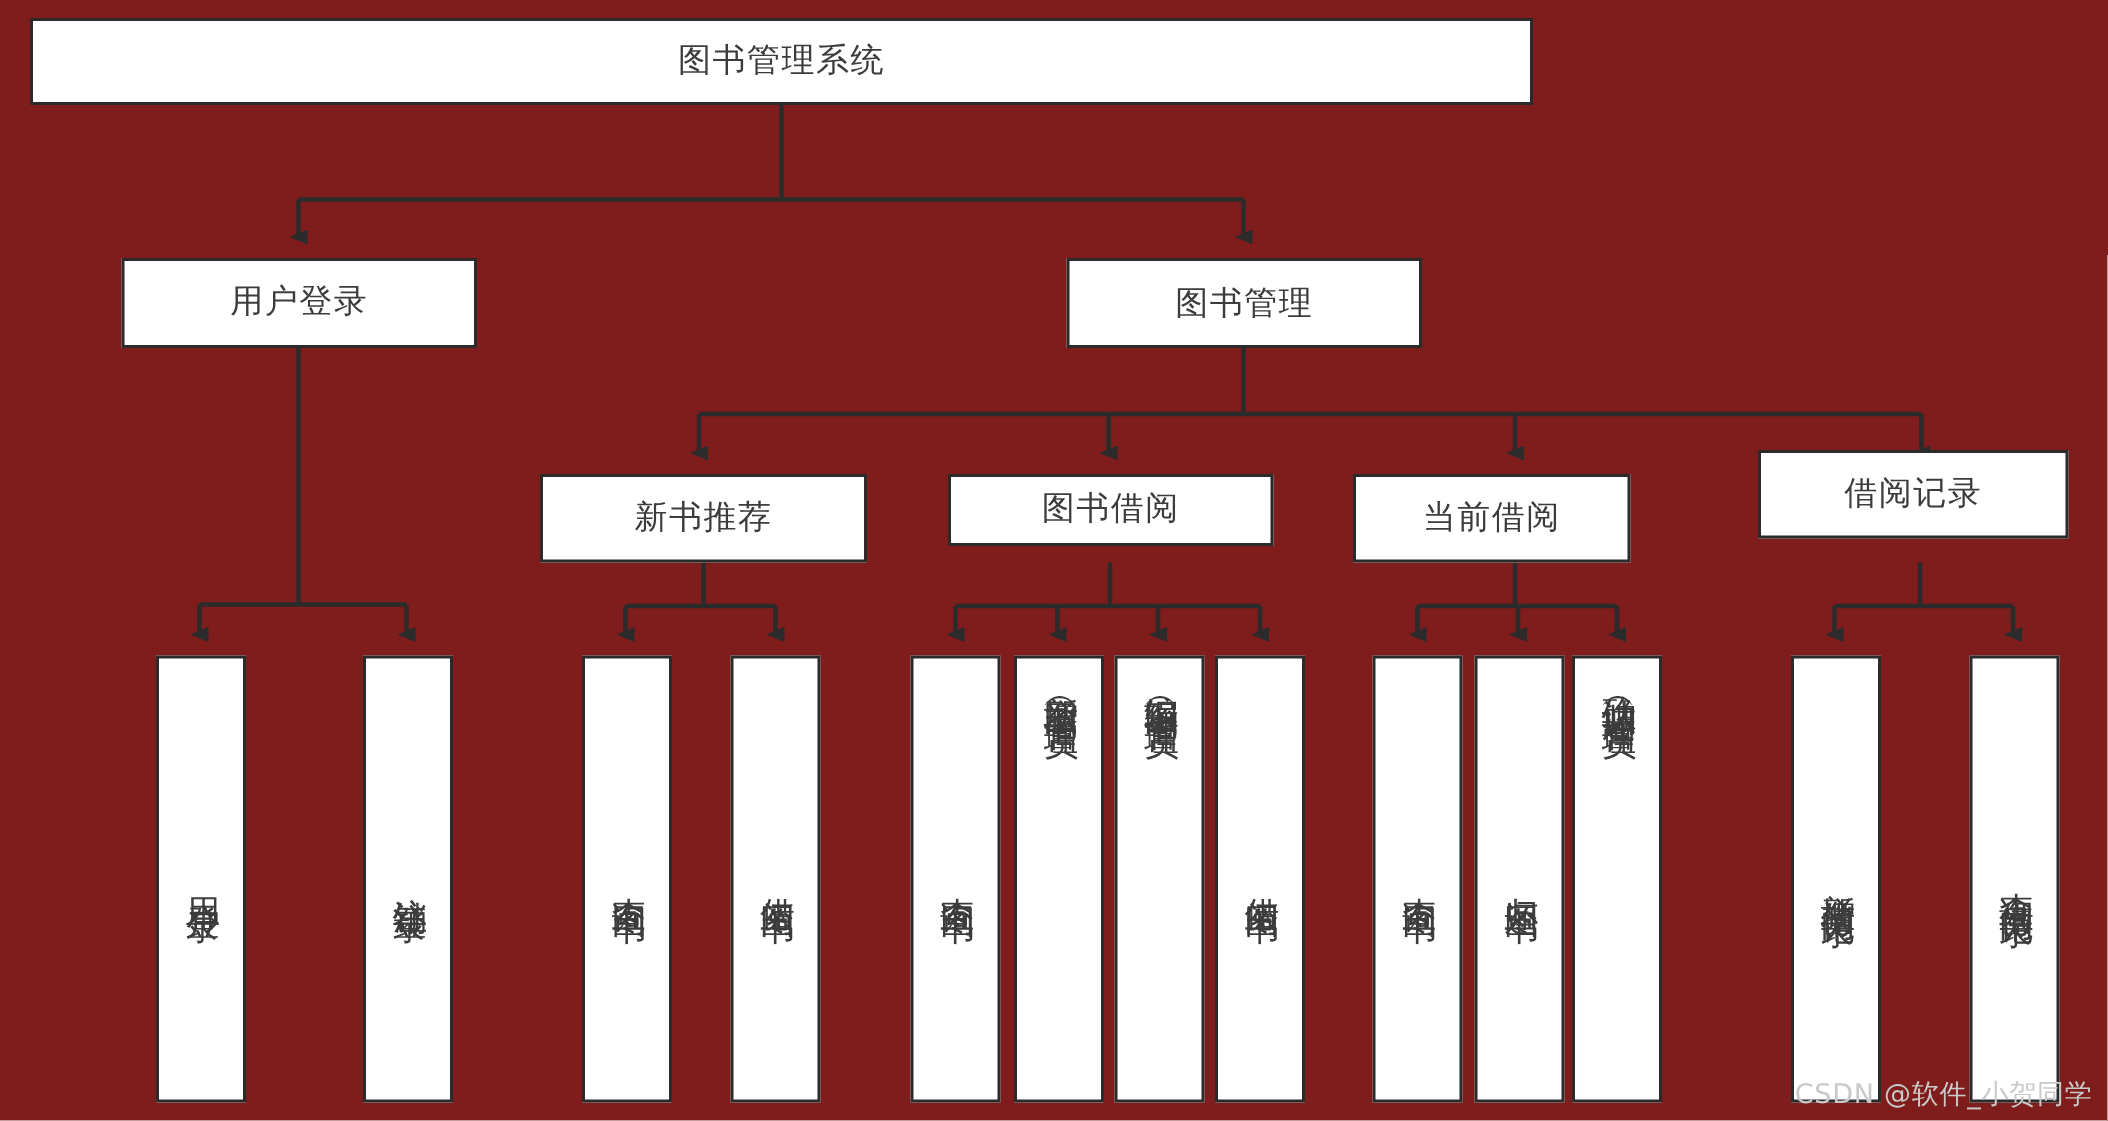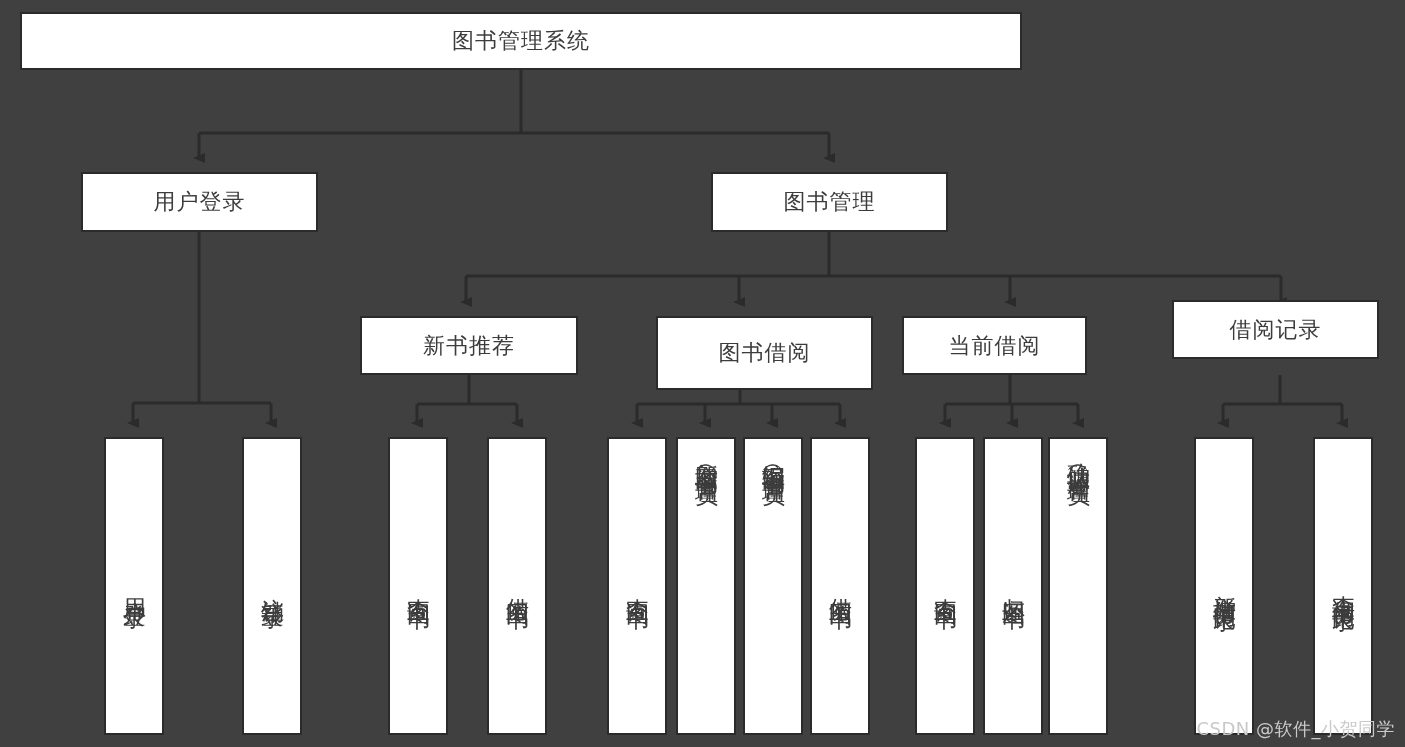--- a/index.html
+++ b/index.html
@@ -7,21 +7,21 @@
     padding: 0;
     background: #ffffff;
   }
   body {
     font-family: "DejaVu Sans", "Liberation Sans", sans-serif;
   }
   #canvas {
     position: relative;
     width: 1405px;
     height: 747px;
-    background: #404040;
+    background: #7f1d1d;
     overflow: hidden;
   }
   svg.connectors {
     position: absolute;
     left: 0;
     top: 0;
     width: 1405px;
     height: 747px;
     pointer-events: none;
   }
@@ -138,21 +138,21 @@
   <div class="node horiz" style="left:81px; top:172px; width:237px; height:60px;">
     <span class="label">用户登录</span>
   </div>
   <div class="node horiz" style="left:711px; top:172px; width:237px; height:60px;font-family:Liberation Serif, serif;">
     <span class="label">图书管理</span>
   </div>
 
   <div class="node horiz" style="left:360px; top:316px; width:218px; height:59px;text-align:center;">
     <span class="label">新书推荐</span>
   </div>
-  <div class="node horiz" style="left:656px; top:316px; width:217px; height:74px;">
+  <div class="node horiz" style="left:632px; top:316px; width:217px; height:48px;">
     <span class="label">图书借阅</span>
   </div>
   <div class="node horiz" style="left:902px; top:316px; width:185px; height:59px;text-align:center;">
     <span class="label">当前借阅</span>
   </div>
   <div class="node horiz" style="left:1172px; top:300px; width:207px; height:59px;">
     <span class="label">借阅记录</span>
   </div>
 
   <div class="node vert centered" style="left:104px; top:437px; width:60px; height:298px;">

